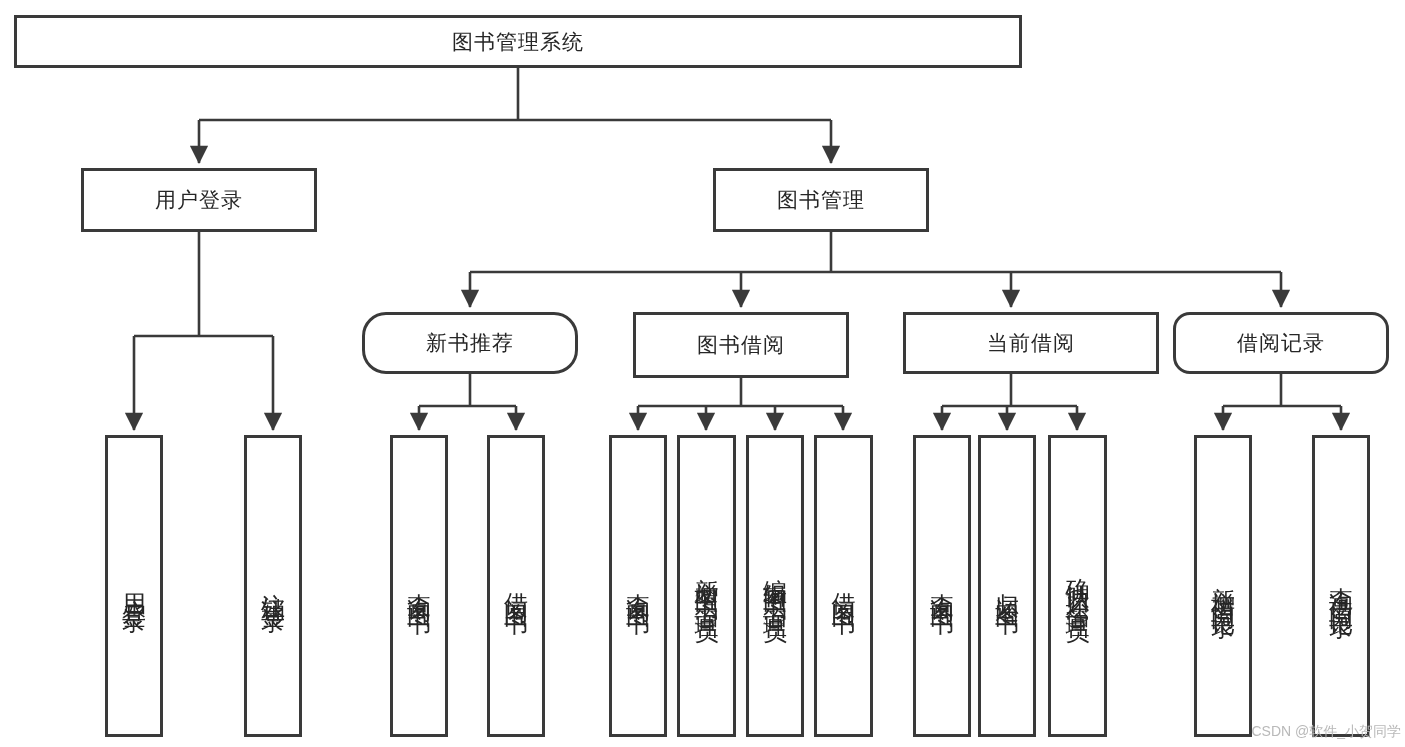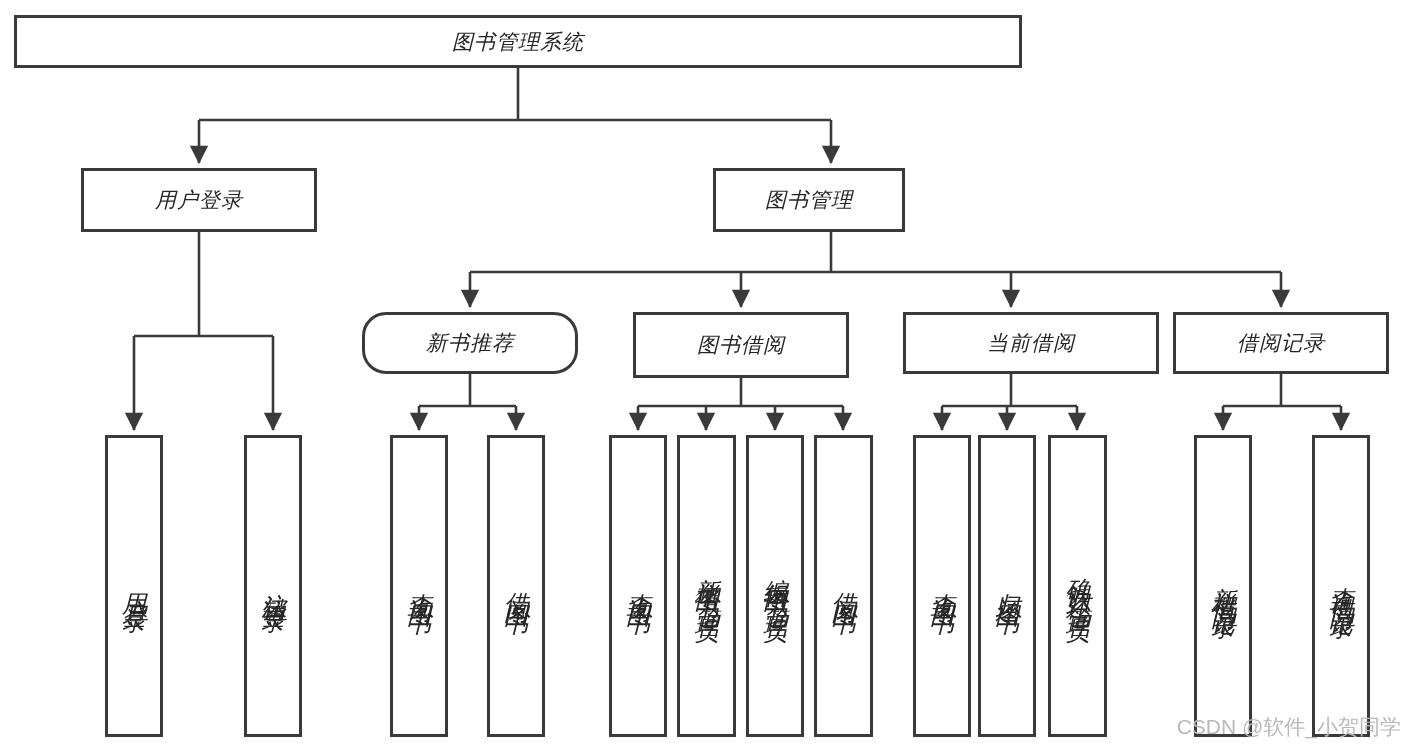--- a/index.html
+++ b/index.html
@@ -20,40 +20,39 @@
   }
   .node {
     position: absolute;
     box-sizing: border-box;
     border: 3px solid #3a3a3a;
     background: #ffffff;
     display: flex;
     align-items: center;
     justify-content: center;
     z-index: 1;
-    font-style: italic;
   }
   .hlabel {
     font-size: 21px;
     letter-spacing: 1px;
     white-space: nowrap;
   }
   .vtext {
     writing-mode: vertical-rl;
     text-orientation: mixed;
     font-size: 24px;
     letter-spacing: 6px;
     line-height: 1;
     white-space: nowrap;
   }
   .watermark {
     position: absolute;
     right: 4px;
     bottom: 6px;
-    font-size: 21px;
+    font-size: 14px;
     color: #b9b9b9;
     z-index: 2;
     white-space: nowrap;
   }
 </style>
 </head>
 <body>
 
 <div class="canvas">
 
@@ -100,34 +99,34 @@
     </g>
   </svg>
 
   <div class="node" style="left:14px; top:15px; width:1008px; height:53px;">
     <span class="hlabel">图书管理系统</span>
   </div>
 
   <div class="node" style="left:81px; top:168px; width:236px; height:64px;">
     <span class="hlabel">用户登录</span>
   </div>
-  <div class="node" style="left:713px; top:168px; width:192px; height:64px;">
+  <div class="node" style="left:713px; top:168px; width:216px; height:64px;">
     <span class="hlabel">图书管理</span>
   </div>
 
   <div class="node" style="left:362px; top:312px; width:216px; height:62px;border-radius:24px;">
     <span class="hlabel">新书推荐</span>
   </div>
   <div class="node" style="left:633px; top:312px; width:216px; height:66px;">
     <span class="hlabel">图书借阅</span>
   </div>
   <div class="node" style="left:903px; top:312px; width:256px; height:62px;">
     <span class="hlabel">当前借阅</span>
   </div>
-  <div class="node" style="left:1173px; top:312px; width:216px; height:62px;">
+  <div class="node" style="left:1173px; top:312px; width:216px; height:62px;border-radius:17px;">
     <span class="hlabel">借阅记录</span>
   </div>
 
   <div class="node" style="left:105px; top:435px; width:58px; height:302px;">
     <span class="vtext">用户登录</span>
   </div>
   <div class="node" style="left:244px; top:435px; width:58px; height:302px;">
     <span class="vtext">注销登录</span>
   </div>
 

